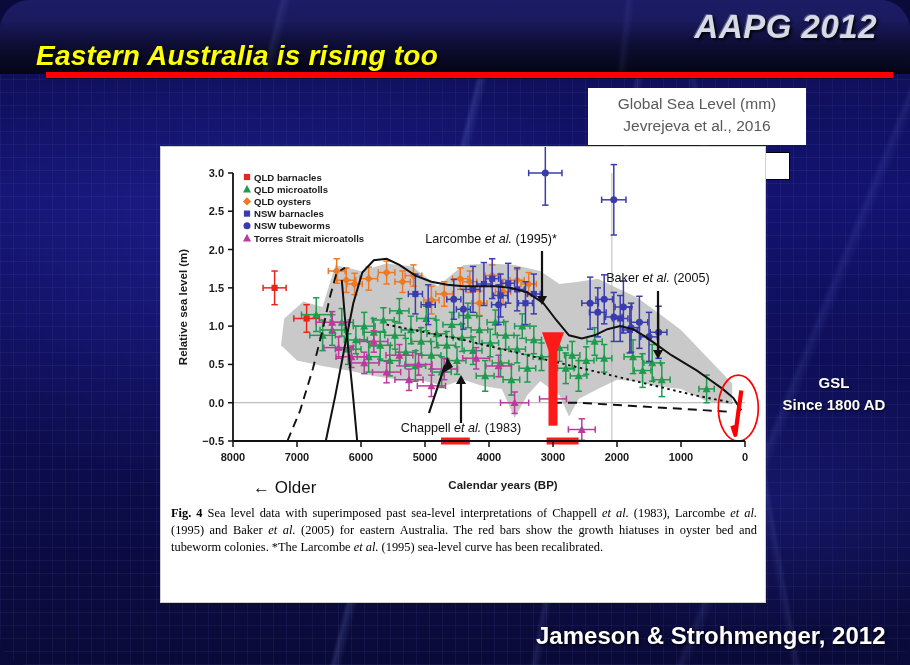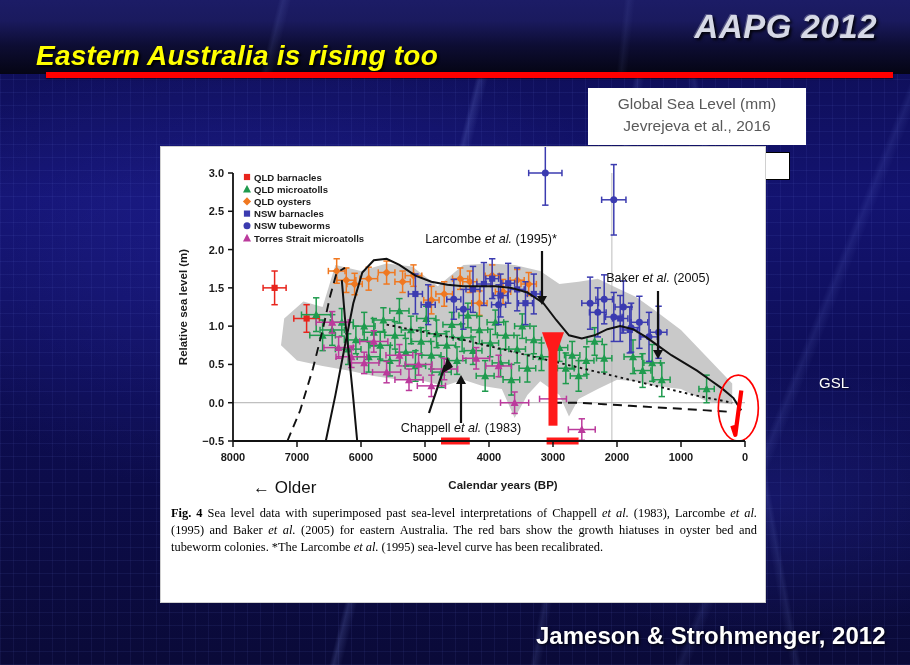--- a/index.html
+++ b/index.html
@@ -8,20 +8,21 @@
   body {
     font-family: "Liberation Sans", sans-serif;
     background:#0b0b3b;
     position:relative;
   }
   #slide {
     position:absolute; left:0; top:0; width:910px; height:665px;
     overflow:hidden;
     background:
       linear-gradient(180deg,#0d0d4f 0%, #131370 30%, #0d0d52 60%, #0a0a38 100%);
+    border-radius: 30px;
   }
   
   .bg-texture {
     position:absolute; inset:0;
     background-image:
       repeating-linear-gradient(0deg, rgba(120,140,255,0.10) 0px, rgba(120,140,255,0.10) 1px, transparent 1px, transparent 13px),
       repeating-linear-gradient(90deg, rgba(120,140,255,0.09) 0px, rgba(120,140,255,0.09) 1px, transparent 1px, transparent 13px),
       radial-gradient(ellipse 60% 50% at 30% 40%, rgba(25,25,120,0.55), transparent 70%),
       radial-gradient(ellipse 40% 30% at 85% 75%, rgba(30,35,140,0.40), transparent 70%);
     mix-blend-mode:screen;
@@ -81,21 +82,21 @@
   .pentadal-box {
     position:absolute; left:628px; top:152px; width:162px; height:28px;
     background:#ffffff; border:1.5px solid #000000;
     display:flex; align-items:center; gap:5px;
     padding-left:8px;
   }
   .pentadal-line { width:34px; height:3.5px; background:#ff0000; flex:0 0 auto; }
   .pentadal-box span { font-size:14px; color:#595959; white-space:nowrap; }
   .gsl-right {
     position:absolute; left:760px; top:372px; width:148px;
-    text-align:center; color:#ffffff; font-weight:normal; font-size:15px;
+    text-align:center; color:#ffffff; font-weight:bold; font-size:15px;
     line-height:1.45;
     text-shadow:1px 1px 2px rgba(0,0,0,.8);
   }
   .attribution {
     position:absolute; left:536px; top:622px;
     color:#ffffff; font-weight:bold; font-size:24px;
     text-shadow:1px 1px 3px rgba(0,0,0,.9);
     white-space:nowrap;
   }
   
@@ -140,20 +141,21 @@
     <div>Jevrejeva et al., 2016</div>
   </div>
 
   <div class="pentadal-box">
     <span class="pentadal-line"></span>
     <span>Pentadal Avg.</span>
   </div>
 
   <div class="gsl-right">
     <div>GSL</div>
+    <div>Since 1800 AD</div>
   </div>
 
   <div class="attribution">Jameson &amp; Strohmenger, 2012</div>
 
   <div class="figure-panel">
     <div class="chart-area">
       <svg id="chart-svg" width="606" height="360" viewBox="0 0 606 360">
           <path d="M 123.2 171.5 L 142.4 154.6 L 161.6 160.0 L 174.4 117.9 L 200.0 124.0 L 225.6 116.4 L 251.2 119.4 L 276.8 139.3 L 302.4 117.9 L 328.0 116.4 L 353.6 117.9 L 379.2 124.0 L 398.4 137.0 L 417.6 134.7 L 436.8 131.7 L 456.0 140.9 L 475.2 150.0 L 494.4 163.8 L 520.0 183.0 L 545.6 209.8 L 571.2 236.6 L 571.2 257.2 L 545.6 254.2 L 520.0 241.9 L 494.4 238.9 L 475.2 234.3 L 456.0 232.7 L 436.8 241.9 L 417.6 251.9 L 408.0 269.5 L 398.4 248.1 L 379.2 234.3 L 366.4 248.1 L 353.6 271.0 L 340.8 241.9 L 321.6 238.9 L 302.4 232.7 L 283.2 238.9 L 264.0 234.3 L 238.4 232.7 L 212.8 228.9 L 187.2 223.6 L 161.6 219.0 L 136.0 213.6 L 120.0 198.3 Z" fill="#c9c9c9" stroke="none"></path>
           <line x1="72" y1="255.71428571428572" x2="584" y2="255.71428571428572" stroke="#9a9a9a" stroke-width="0.8"></line>
           <line x1="450.88" y1="26" x2="450.88" y2="294" stroke="#b4b4b4" stroke-width="0.9"></line>

